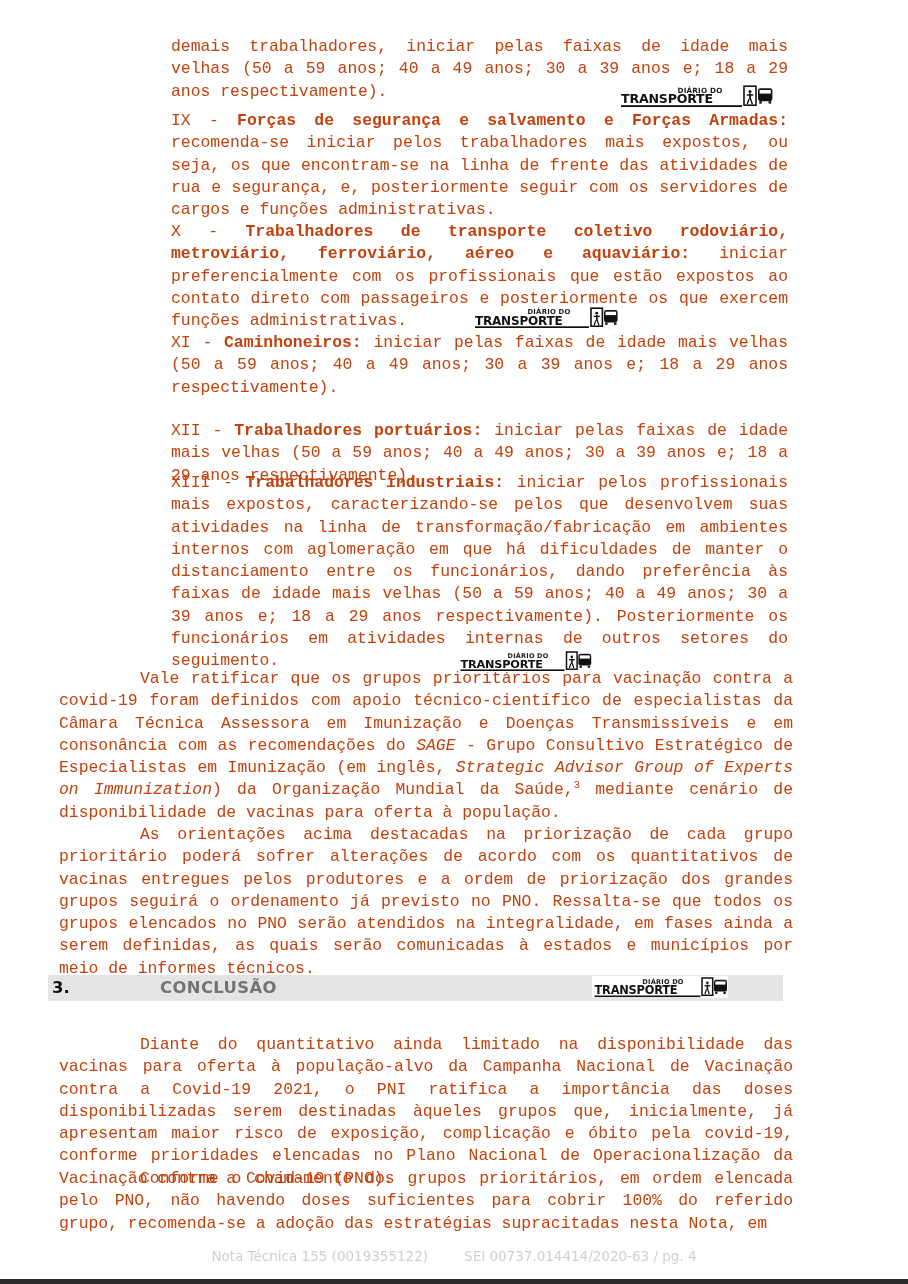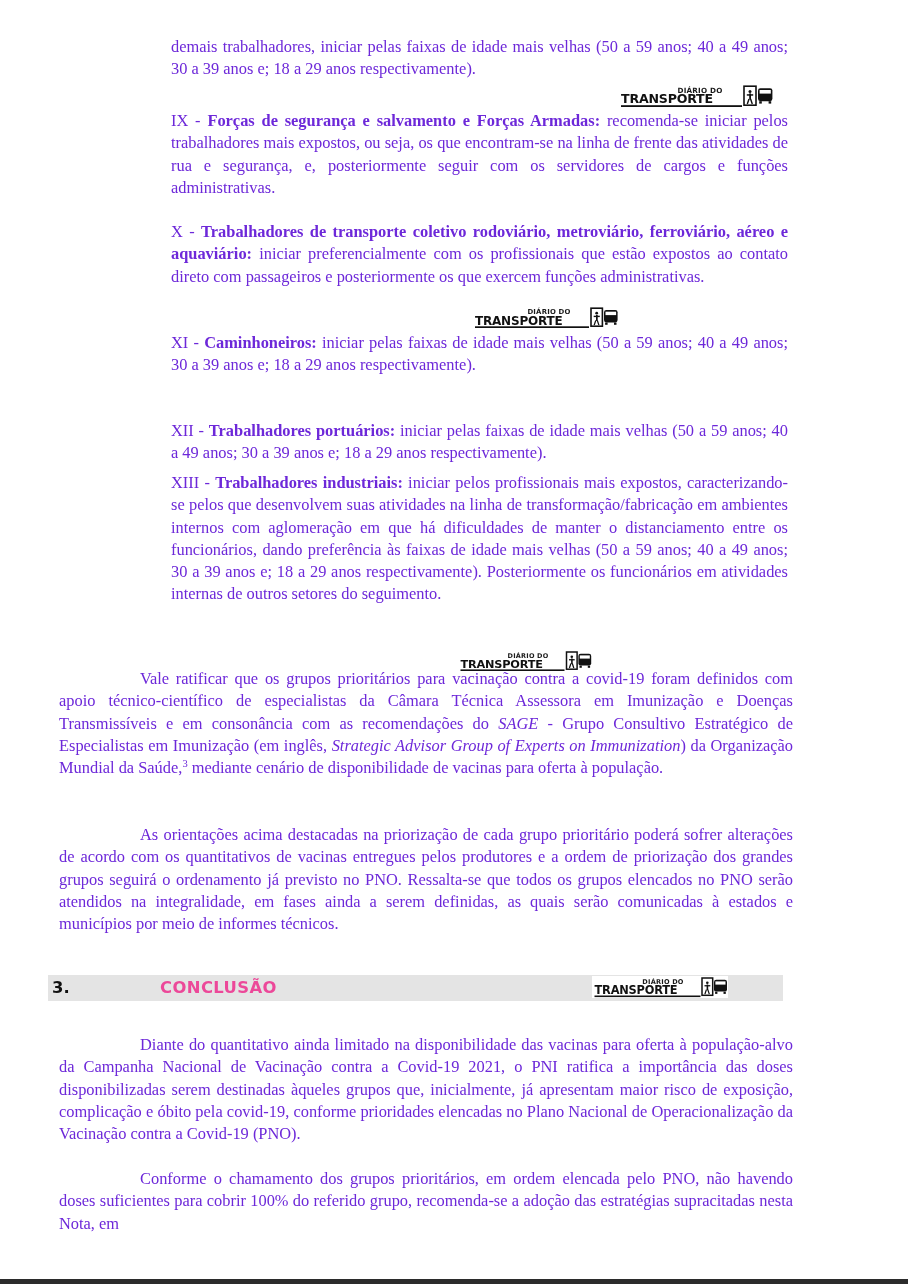--- a/index.html
+++ b/index.html
@@ -27,22 +27,22 @@
     top: 0;
     width: 908px;
   }
 
   p.para {
     margin: 0;
     font-size: 16.4px;
     line-height: 22.3px;
     text-align: justify;
     text-justify: inter-word;
-    color: #6d28d9;
-    font-family: Liberation Serif, serif;
+    color: #c2410c;
+    font-family: Liberation Mono, monospace;
   }
 
   
   .item-block {
     position: absolute;
     left: 171px;
     width: 617px;
   }
   .item-block p.para {
     text-indent: 0;
@@ -84,21 +84,21 @@
     font-weight: bold;
     color: #111111;
     letter-spacing: 0px;
   }
   .section-title {
     position: absolute;
     left: 160px;
     top: 978px;
     font-size: 16.4px;
     font-weight: bold;
-    color: #ec4899;
+    color: #737373;
     letter-spacing: 0.4px;
   }
 
   
   .footer {
     position: absolute;
     left: 0;
     top: 1248px;
     width: 908px;
     text-align: center;
@@ -258,15 +258,18 @@
       <path d="M114.4 13.6 L112.9 18.1 M115.8 13.6 L117.3 18.1" stroke="#111111" stroke-width="1.25" fill="none"></path>
       <g>
         <rect x="122" y="3.8" width="13" height="11.8" rx="2.2" fill="#111111"></rect>
         <rect x="123.4" y="5.4" width="10.1" height="3.2" fill="#ffffff"></rect>
         <rect x="123.1" y="15.7" width="2.3" height="2.2" fill="#111111"></rect>
         <rect x="131.5" y="15.7" width="2.3" height="2.2" fill="#111111"></rect>
       </g>
     </svg>
   </div>
 
+  <div class="footer">
+    <span>Nota Técnica 155 (0019355122)</span><span class="sei">SEI 00737.014414/2020-63 / pg. 4</span>
+  </div>
   <div class="footer-rule"></div>
 
 </div>
 
 </body></html>

